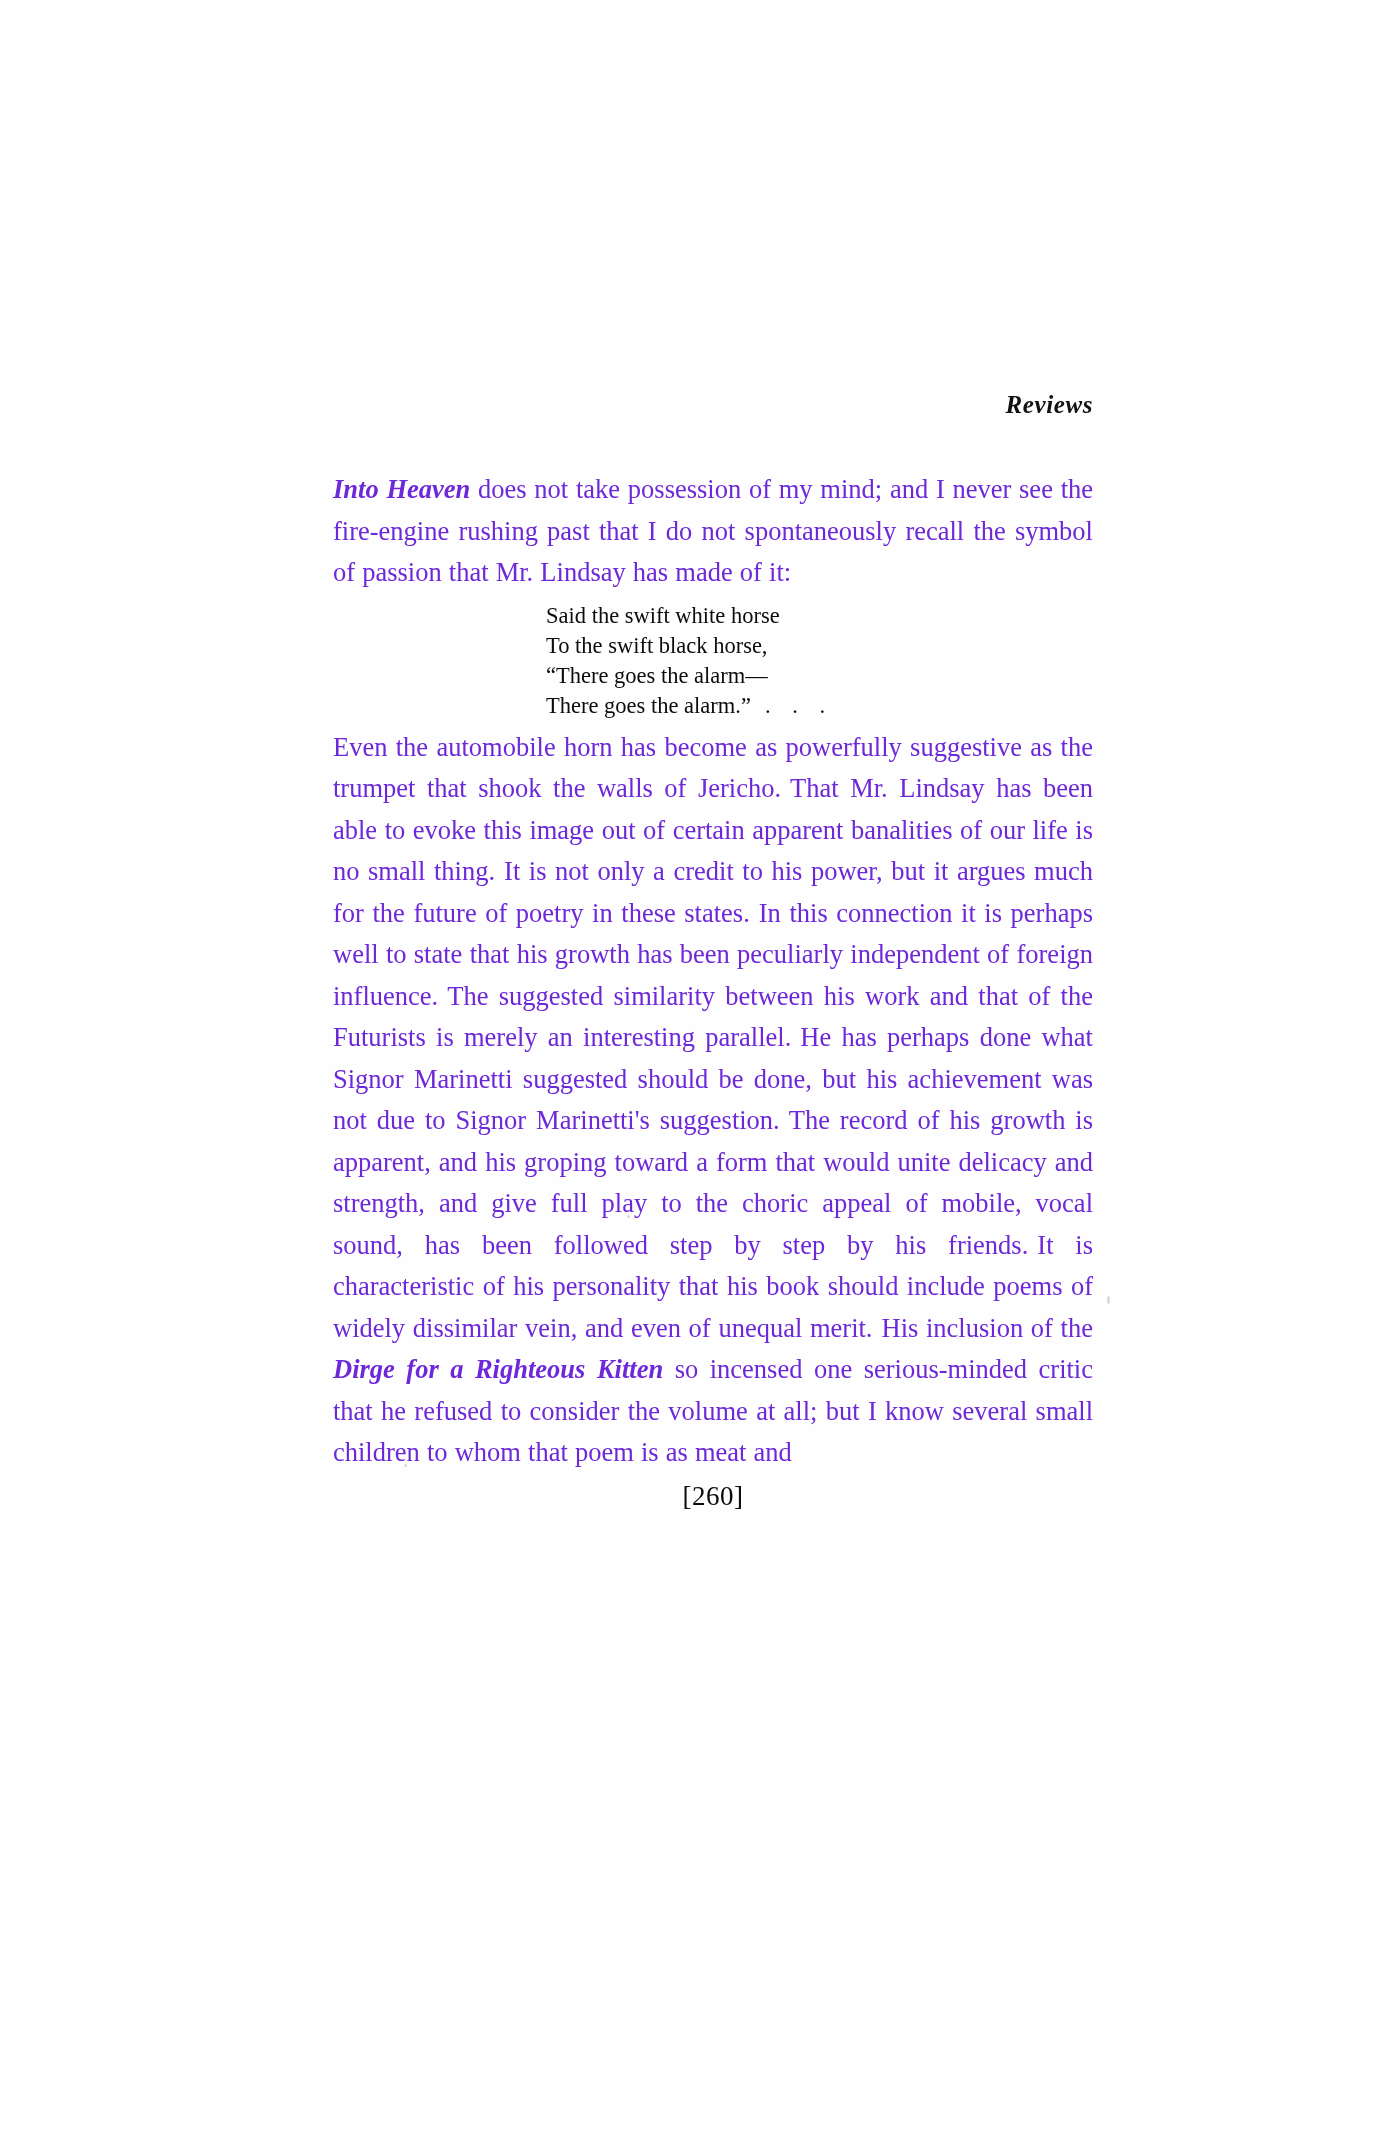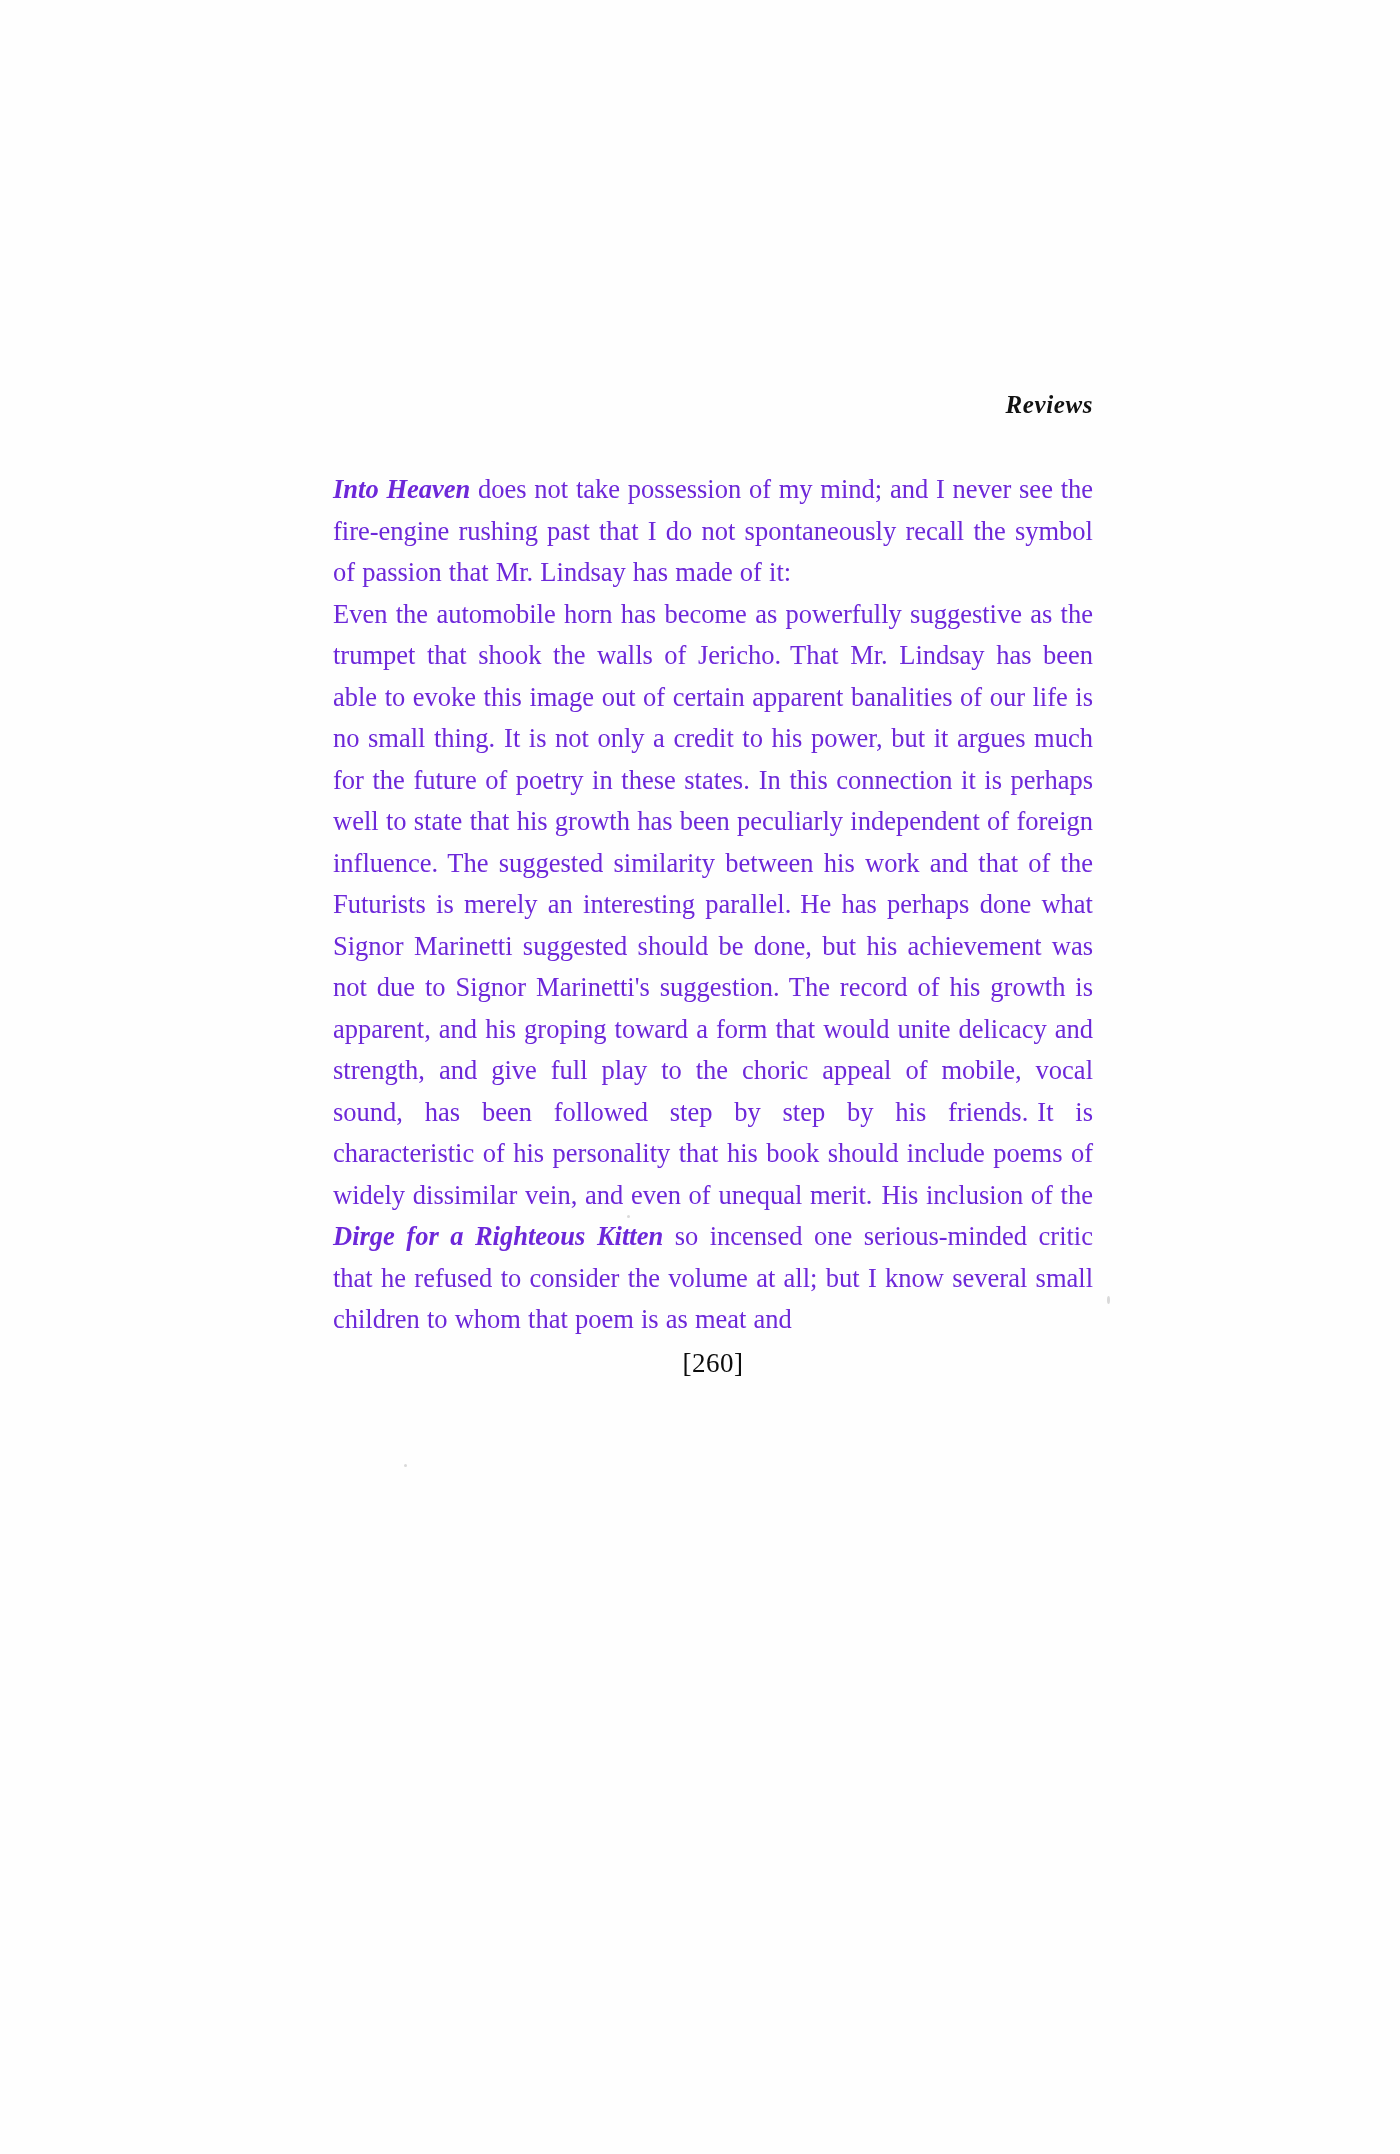--- a/index.html
+++ b/index.html
@@ -110,19 +110,25 @@
   <div class="speckle" style="left:1107px; top:1296px; width:3px; height:8px;"></div>
   <div class="speckle" style="left:627px; top:1215px; width:3px; height:3px;"></div>
   <div class="speckle" style="left:404px; top:1464px; width:3px; height:3px;"></div>
 
   <div class="text-column">
 
     <div class="running-head">Reviews</div>
 
     <p class="body-par"><span class="ital">Into Heaven</span> <span>does not take possession of my mind; and I never see the fire-engine rushing past that I do not spontaneously recall the symbol of passion that Mr. Lindsay has made of it:</span></p>
 
+    <div class="verse-block">
+      <span class="verse-line">Said the swift white horse</span>
+      <span class="verse-line">To the swift black horse,</span>
+      <span class="verse-line">“There goes the alarm—</span>
+      <span class="verse-line"><span>There goes the alarm.”</span><span class="verse-ellipsis">. . .</span></span>
+    </div>
 
     <p class="body-par"><span>Even the automobile horn has become as powerfully suggestive as the trumpet that shook the walls of Jericho.</span><span class="sgap"></span><span>That Mr. Lindsay has been able to evoke this image out of certain apparent banalities of our life is no small thing.</span><span class="sgap"></span><span>It is not only a credit to his power, but it argues much for the future of poetry in these states.</span><span class="sgap"></span><span>In this connection it is perhaps well to state that his growth has been peculiarly independent of foreign influence.</span><span class="sgap"></span><span>The suggested similarity between his work and that of the Futurists is merely an interesting parallel.</span><span class="sgap"></span><span>He has perhaps done what Signor Marinetti suggested should be done, but his achievement was not due to Signor Marinetti's suggestion.</span><span class="sgap"></span><span>The record of his growth is apparent, and his groping toward a form that would unite delicacy and strength, and give full play to the choric appeal of mobile, vocal sound, has been followed step by step by his friends.</span><span class="sgap"></span><span>It is characteristic of his personality that his book should include poems of widely dissimilar vein, and even of unequal merit.</span><span class="sgap"></span><span>His inclusion of the</span> <span class="ital">Dirge for a Righteous Kitten</span> <span>so incensed one serious-minded critic that he refused to consider the volume at all; but I know several small children to whom that poem is as meat and</span></p>
 
     <div class="folio">[260]</div>
 
   </div>
 </div>
 
 </body></html>

